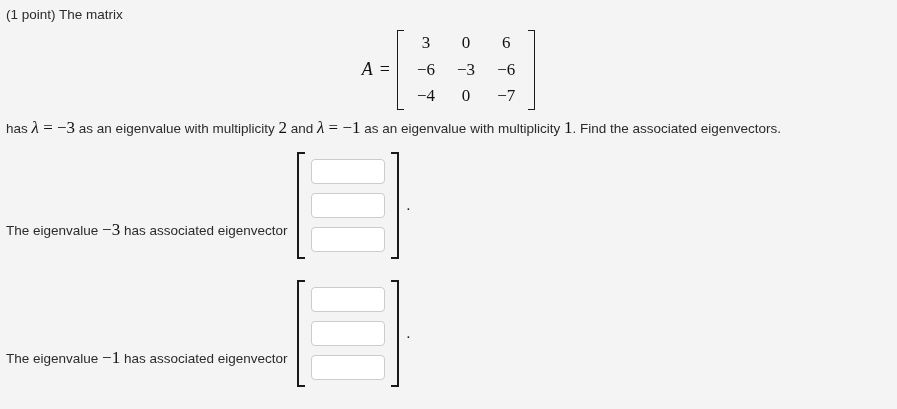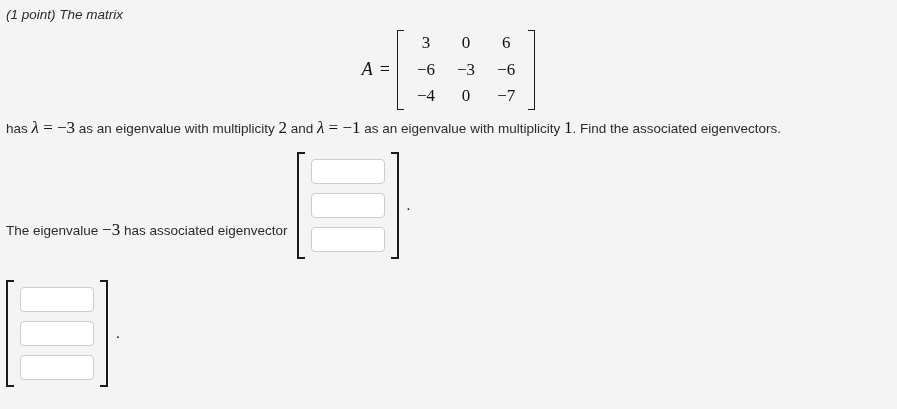--- a/index.html
+++ b/index.html
@@ -30,21 +30,20 @@
     color: #111;
   }
 
   
   #prompt-line {
     position: absolute;
     left: 6px;
     top: 7px;
     font-size: 13.5px;
     white-space: nowrap;
-    font-style: italic;
   }
 
   
   #matrix-display {
     position: absolute;
     left: 0;
     top: 30px;
     width: 897px;
     display: flex;
     justify-content: center;
@@ -196,20 +195,21 @@
       <input class="vec-input" type="text" value="" style="">
       <input class="vec-input" type="text" value="" style="">
       <input class="vec-input" type="text" value="" style="">
     </span>
     <span class="vec-brk vec-brk-r"></span>
   </span>
   <span class="trailing-period">.</span>
 </div>
 
 <div class="answer-row" id="answer-block-2">
+  <span class="answer-label"><span>The eigenvalue </span><span class="math-up">−1</span><span> has associated eigenvector</span></span>
 
   <span class="vec-bracketed">
     <span class="vec-brk vec-brk-l"></span>
     <span class="vec-fields">
       <input class="vec-input" type="text" value="" style="">
       <input class="vec-input" type="text" value="" style="">
       <input class="vec-input" type="text" value="" style="">
     </span>
     <span class="vec-brk vec-brk-r"></span>
   </span>

